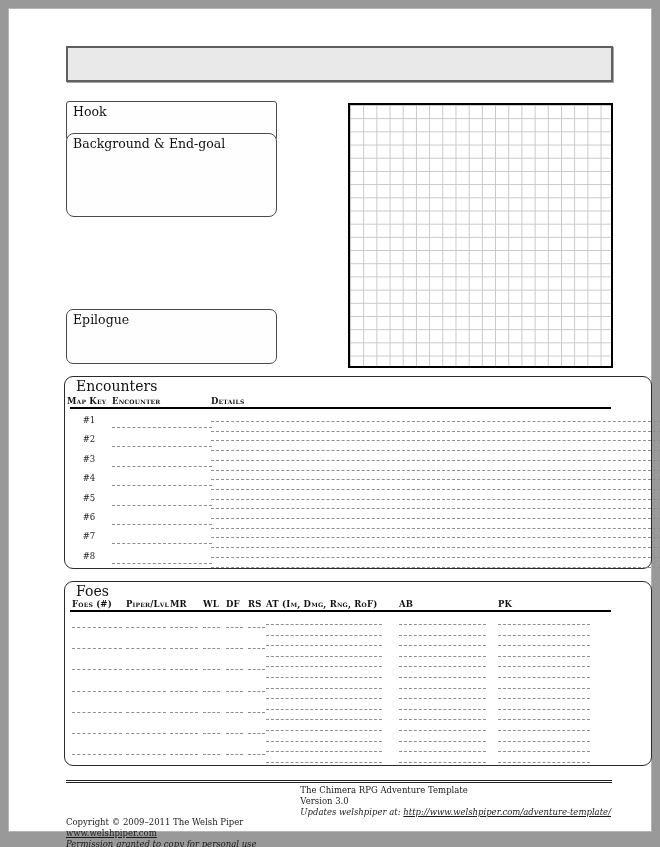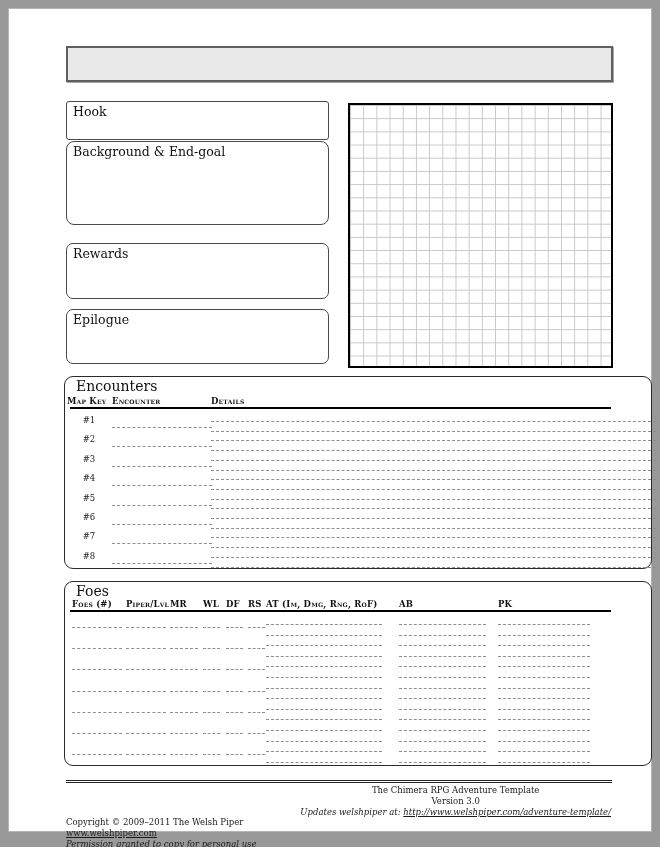--- a/index.html
+++ b/index.html
@@ -16,28 +16,28 @@
     background:#fff;border:1px solid #b5b5b5;box-sizing:border-box;
   }
   
   .title-box{
     position:absolute;left:57px;top:37px;width:547px;height:36px;
     background:#e9e9e9;border:2px solid #5f5f5f;box-sizing:border-box;
     box-shadow:1px 1px 0 rgba(0,0,0,.35);
   }
   
   .fbox{
-    position:absolute;left:57px;width:263px;
+    position:absolute;left:57px;width:211px;
     border:1px solid #4a4a4a;box-sizing:border-box;background:#fefefe;
   }
   .fbox-label{
     display:block;padding:2px 0 0 6px;font-size:12.5px;color:#111;
   }
   .fbox.hook{top:92px;height:39px;border-radius:3px;}
-  .fbox.background{top:132px;height:84px;border-radius:8px;}
+  .fbox.background{top:124px;height:84px;border-radius:8px;}
   .fbox.rewards{top:234px;height:56px;border-radius:7px;}
   .fbox.epilogue{top:300px;height:55px;border-radius:7px;}
   
   .map-grid{
     position:absolute;left:339px;top:94px;width:265px;height:265px;
     box-sizing:border-box;border:2px solid #000;background:#fff;
     background-image:
       linear-gradient(to right,#c7c7c7 1px,transparent 1px),
       linear-gradient(to bottom,#c7c7c7 1px,transparent 1px);
     background-size:13.2px 13.2px;
@@ -77,41 +77,38 @@
   
   .footer-rule{
     position:absolute;left:57px;top:771px;width:546px;height:3px;
     border-top:1px solid #222;border-bottom:1px solid #222;box-sizing:border-box;
   }
   .footer-left{
     position:absolute;left:57px;top:776px;font-size:8.5px;line-height:11px;margin-top:32px;
   }
   .footer-right{
     position:absolute;right:40px;top:776px;font-size:8.5px;line-height:11px;
-    text-align:center;
+    text-align:left;
   }
   .underline{text-decoration:underline;}
   .italic{font-style:italic;}
   a.plain{color:#1a1a1a;}
 </style>
 </head>
 <body>
 
 <div class="page">
 
   <div class="title-box"></div>
 
   <div class="fbox hook">
     <span class="fbox-label">Hook</span>
   </div>
   <div class="fbox background">
     <span class="fbox-label">Background &amp; End-goal</span>
-  </div>
-  <div class="fbox rewards">
-    <span class="fbox-label">Rewards</span>
   </div>
   <div class="fbox epilogue">
     <span class="fbox-label">Epilogue</span>
   </div>
 
   <div class="map-grid"></div>
 
   <div class="panel encounters">
     <div class="panel-title">Encounters</div>
     <span class="colhead enc-c0">Map Key</span>

